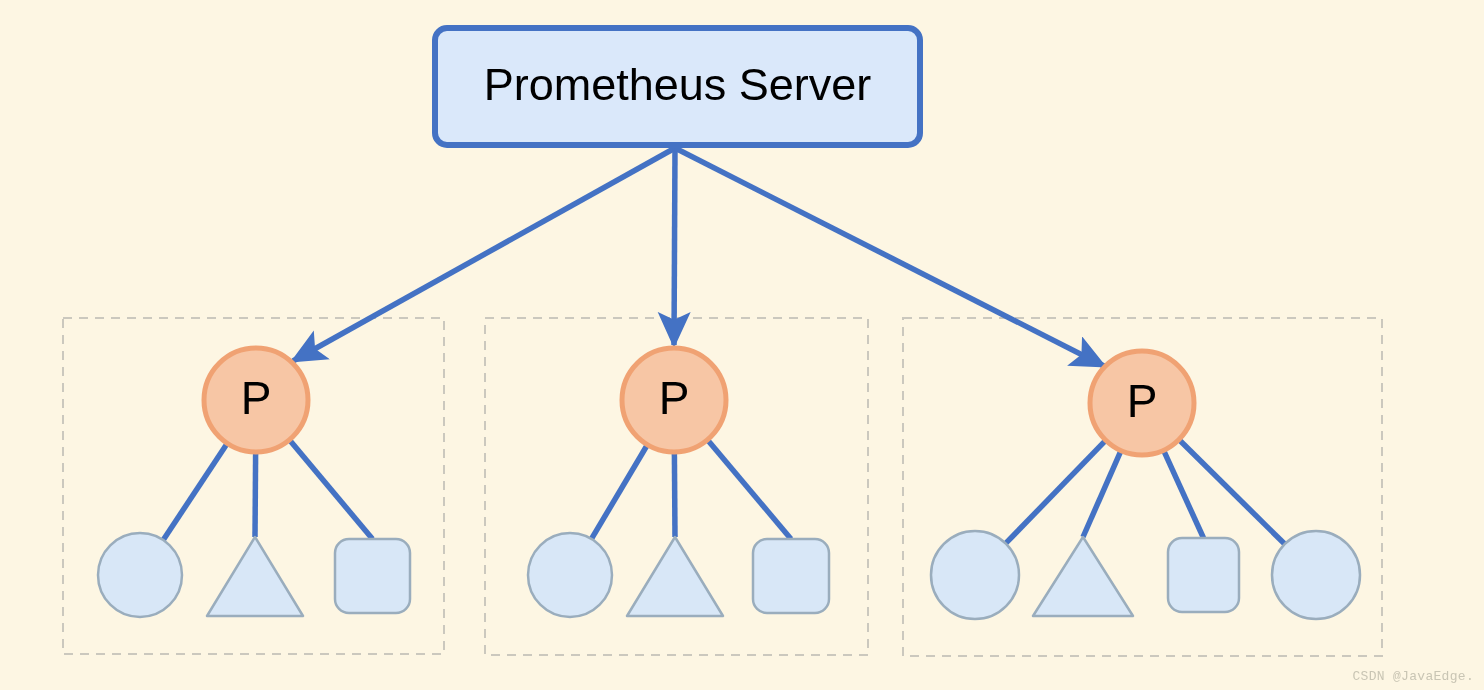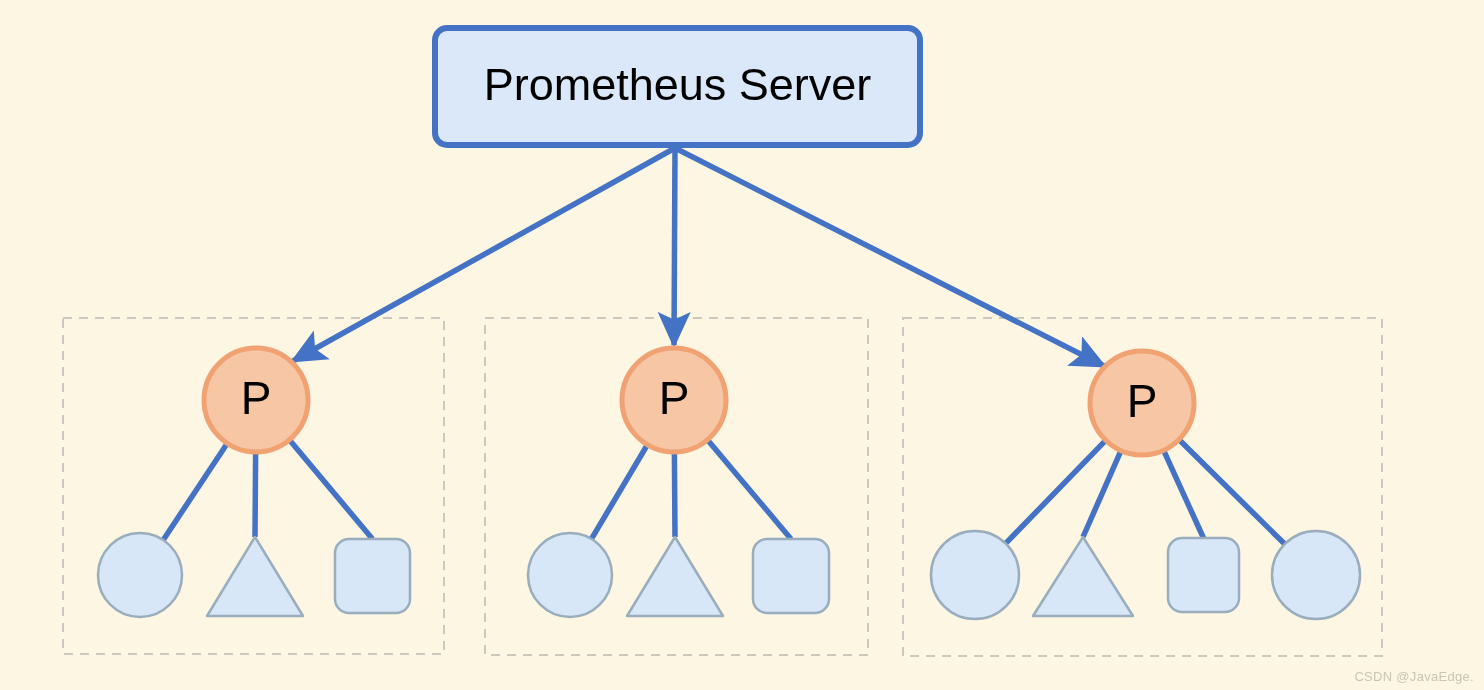--- a/index.html
+++ b/index.html
@@ -29,21 +29,21 @@
   .server-label {
     font-size: 45px;
   }
   .p-label {
     font-size: 46px;
   }
   .watermark-text {
     position: absolute;
     right: 10px;
     bottom: 6px;
-    font-family: Liberation Sans, sans-serif;
+    font-family: Liberation Mono, monospace;
     font-size: 13px;
     color: #C9C5B4;
     letter-spacing: 0.3px;
     white-space: nowrap;
   }
 </style>
 </head>
 <body>
 
 <div id="canvas">

